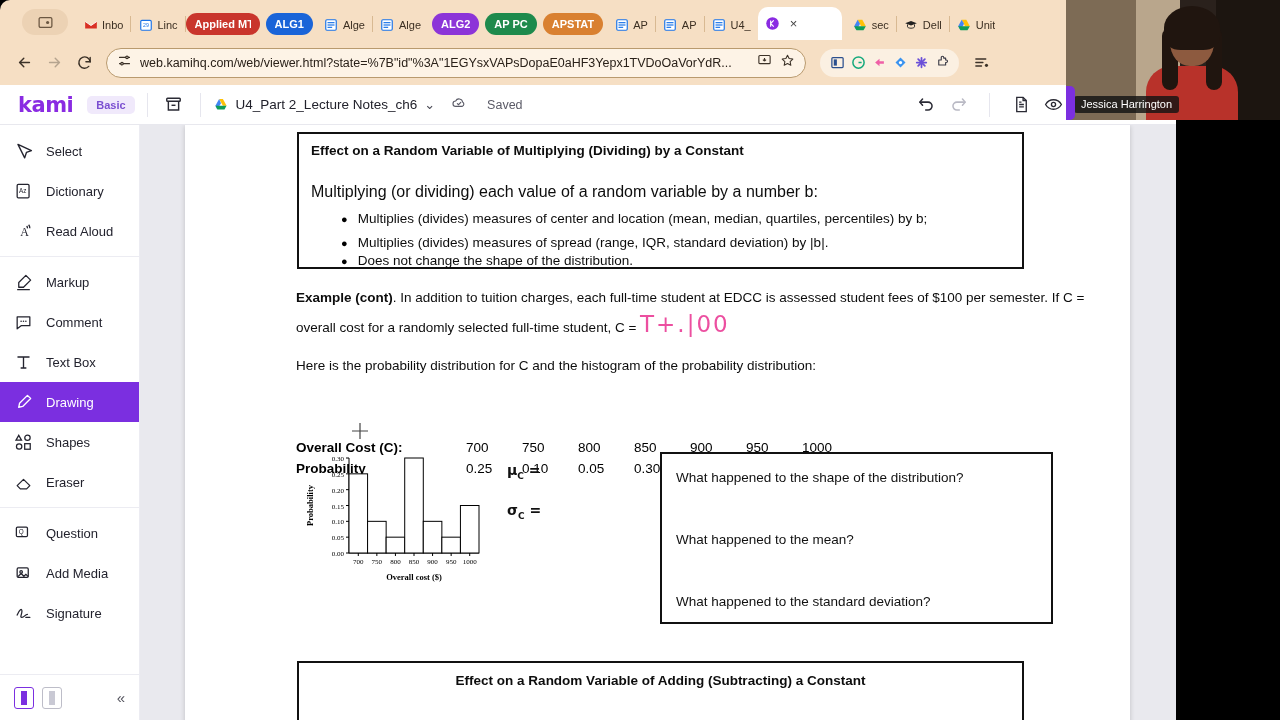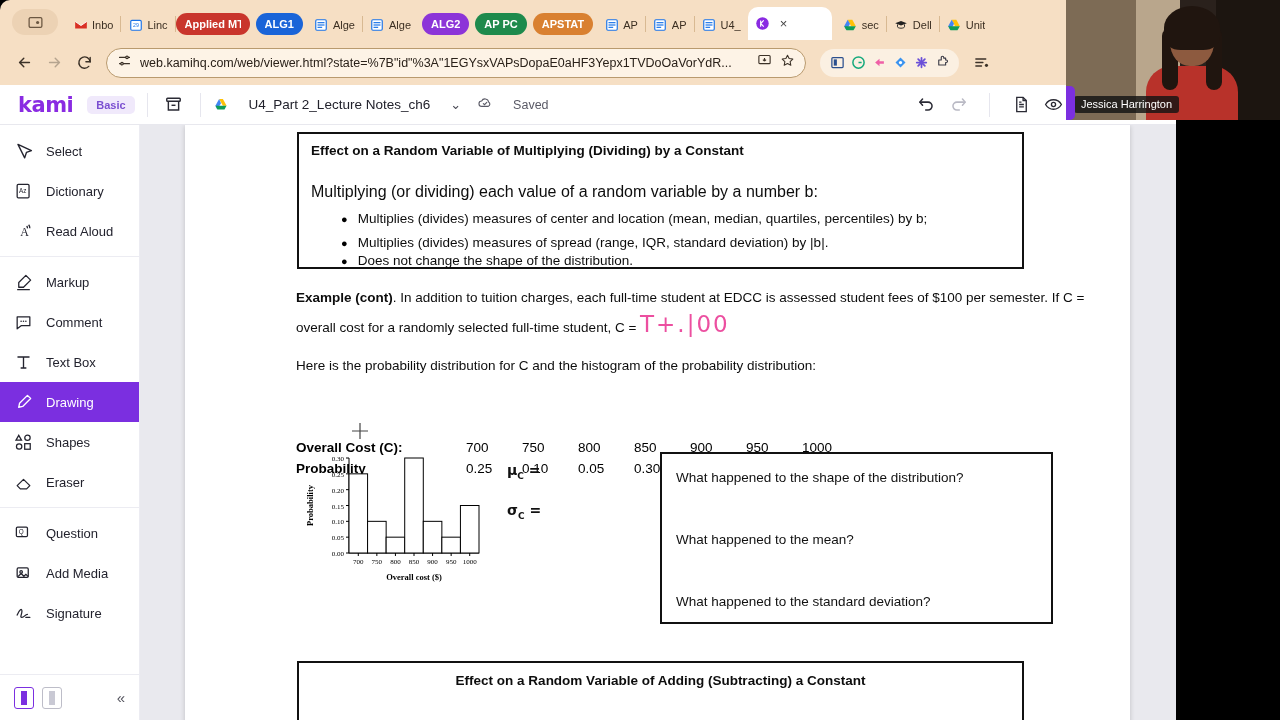--- a/index.html
+++ b/index.html
@@ -13,21 +13,21 @@
 
   
   .browser-chrome {
     position: absolute; left: 0; top: 0; width: 1280px; height: 85px;
     background: #f6dfc4;
     border-top-left-radius: 10px; border-top-right-radius: 10px;
     overflow: hidden;
   }
   .tabstrip {
     position: absolute; left: 0; top: 0; width: 1280px; height: 40px;
-    display: flex; align-items: flex-end; padding-left: 6px; gap: 0px;
+    display: flex; align-items: flex-end; padding-left: 16px; gap: 0px;
   }
   .tab-profile {
     width: 46px; height: 26px; margin: 0 8px 5px 6px;
     border-radius: 13px; background: #ecd2b4;
     display:flex; align-items:center; justify-content:center;
   }
   .tab-profile svg { width: 17px; height: 17px; }
 
   .tab {
     height: 31px; display: flex; align-items: center; gap: 4px;
@@ -101,21 +101,21 @@
   .badge-basic {
     margin-left: 14px; background: #f0e9fb; color: #7b4fd1;
     font-size: 11px; font-weight: 600; padding: 3px 9px; border-radius: 5px;
   }
   .hdr-sep { width: 1px; height: 24px; background: #e6e6ee; margin: 0 12px; }
   .hdr-icon {
     width: 28px; height: 28px; display: flex; align-items: center;
     justify-content: center; color: #3a3a46;
   }
   .doc-title {
-    display: flex; gap: 20px;
+    display: flex; gap: 7px;
     font-size: 13.5px; color: #22222c; font-weight: 500;
   }
   .drive-tri { width: 16px; height: 15px; }
   .saved {
     display: flex; align-items: center; gap: 20px;
     font-size: 12.5px; color: #5a5a66; margin-left: 16px;
   }
   .hdr-right {
     margin-left: auto; display: flex; align-items: center; gap: 6px;
     padding-right: 4px;

